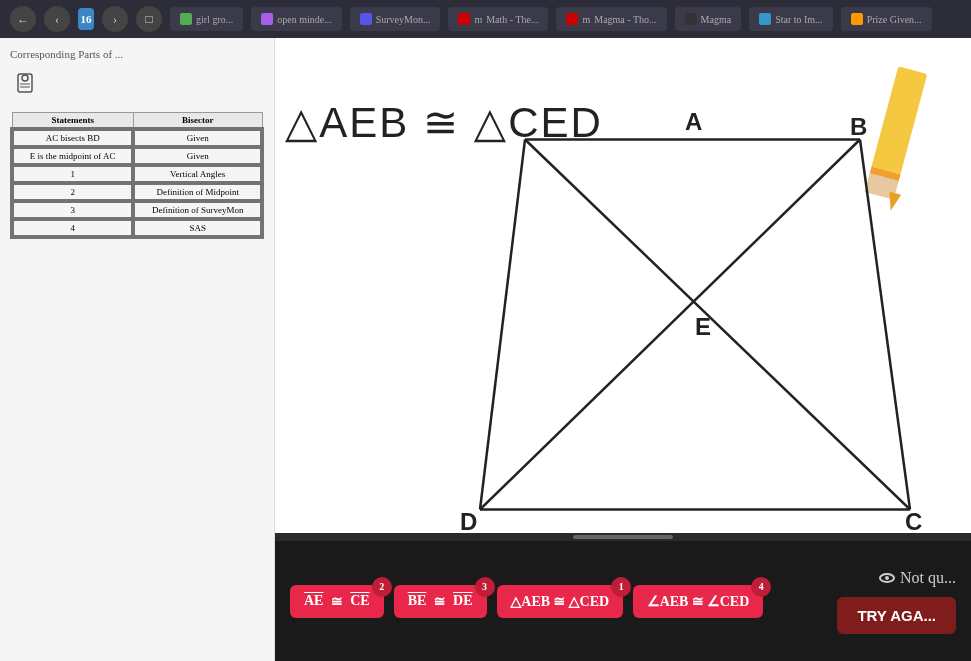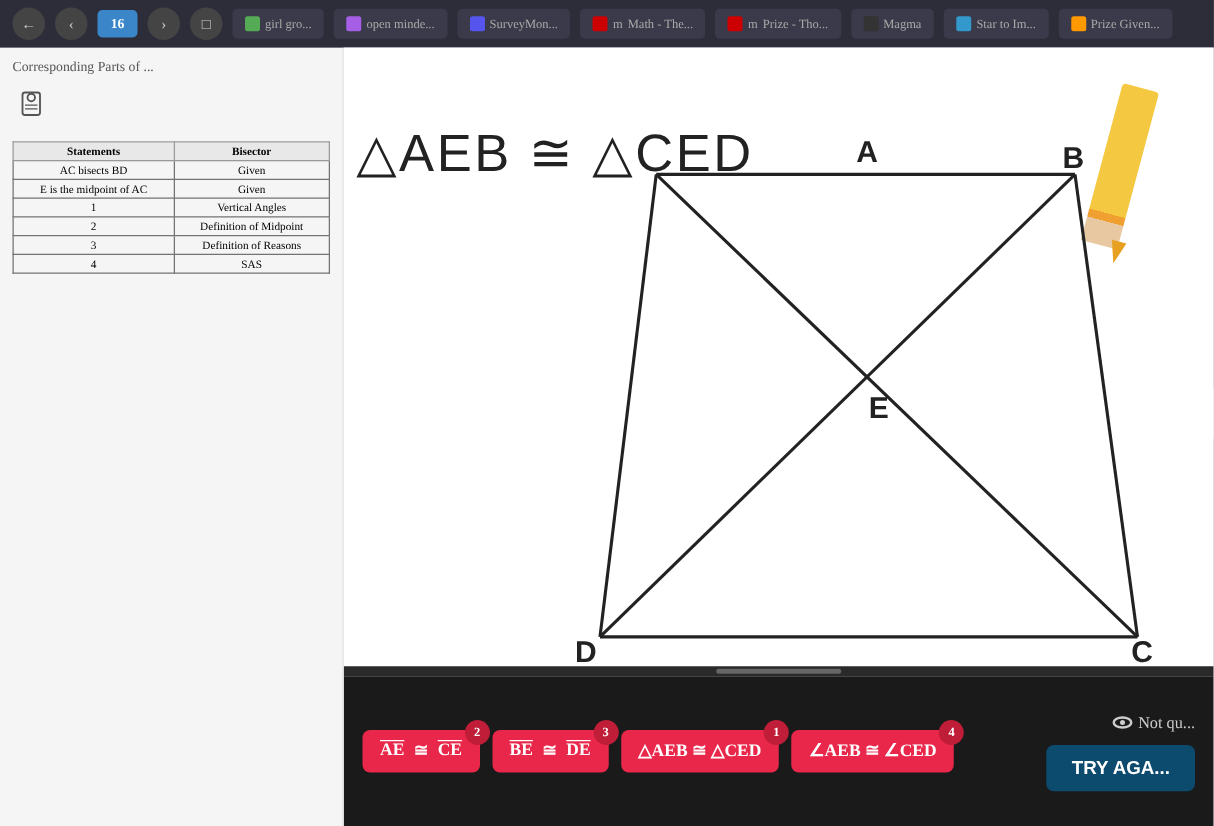--- a/index.html
+++ b/index.html
@@ -25,21 +25,21 @@
     .nav-btn {
       width: 26px; height: 26px;
       background: #444;
       border-radius: 50%;
       display: flex; align-items: center; justify-content: center;
       color: #ccc;
       font-size: 12px;
       cursor: pointer;
     }
     .nav-btn-rect {
-      width: 32px; height: 22px;
+      width: 16px; height: 22px;
       background: #3a86c8;
       border-radius: 4px;
       display: flex; align-items: center; justify-content: center;
       color: white;
       font-size: 11px;
       font-weight: bold;
     }
     .tab-item {
       height: 24px;
       background: #3a3a4a;
@@ -95,21 +95,21 @@
       border-radius: 10px;
     }
     .proof-table th {
       border: 1px solid #999;
       padding: 2px 4px;
       background: #e8e8e8;
       text-align: center;
       font-weight: bold;
     }
     .proof-table td {
-      border: 1px solid #737373;
+      border: 4px solid #737373;
       padding: 2px 4px;
       text-align: center;
     }
 
     .order-text {
       font-size: 14px;
       color: #222;
       line-height: 1.5;
       margin-top: 10px;
     }
@@ -200,27 +200,27 @@
 
     .not-quite-area {
       margin-left: auto;
       display: flex;
       flex-direction: column;
       align-items: flex-end;
       gap: 10px;
     }
     .not-quite-text {
       color: #ccc;
-      font-size: 13px;
+      font-size: 16px;
       display: flex;
       align-items: center;
       gap: 5px;
     }
     .try-again-btn {
-      background: #0c4a6e;
+      background: #7f1d1d;
       color: white;
       border: none;
       border-radius: 6px;
       padding: 10px 20px;
       font-size: 15px;
       font-weight: bold;
       cursor: pointer;
       white-space: nowrap;
     }
 
@@ -296,21 +296,21 @@
     <span>SurveyMon...</span>
   </div>
   <div class="tab-item">
     <div class="favicon" style="background:#c00;"></div>
     <span>m</span>
       <span>Math - The...</span>
   </div>
   <div class="tab-item">
     <div class="favicon" style="background:#c00;"></div>
     <span>m</span>
-      <span>Prize - Tho...</span>
+      <span>Magma - Tho...</span>
   </div>
   <div class="tab-item">
     <div class="favicon" style="background:#333;"></div>
     <span>Magma</span>
   </div>
   <div class="tab-item">
     <div class="favicon" style="background:#3399cc;"></div>
     <span>Star to Im...</span>
   </div>
   <div class="tab-item">
@@ -352,21 +352,21 @@
         <tr>
           <td>1</td>
           <td>Vertical Angles</td>
         </tr>
         <tr>
           <td>2</td>
           <td>Definition of Midpoint</td>
         </tr>
         <tr>
           <td>3</td>
-          <td>Definition of Reasons</td>
+          <td>Definition of SurveyMon</td>
         </tr>
         <tr>
           <td>4</td>
           <td>SAS</td>
         </tr>
       </tbody>
     </table>
 
 
     <div class="collapse-btn">«</div>

